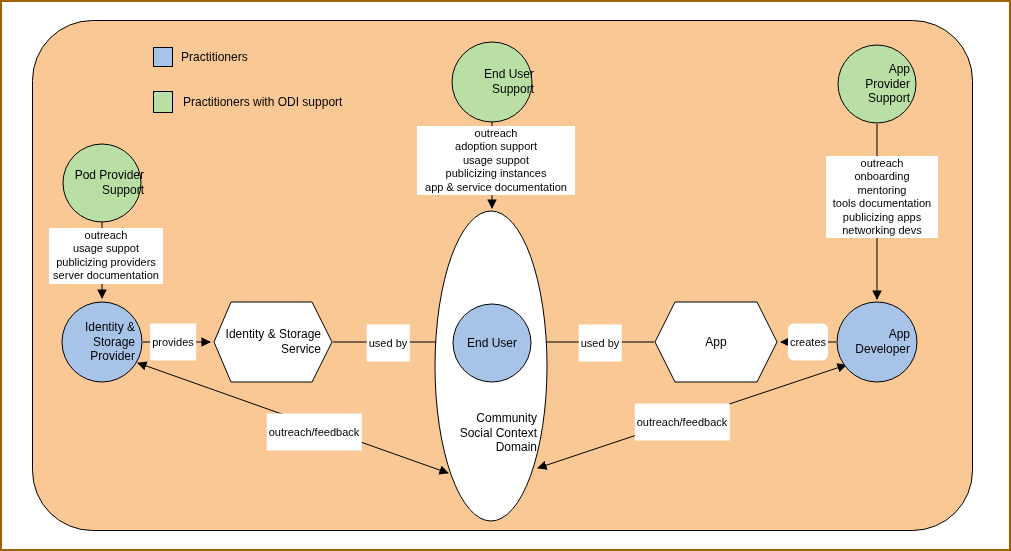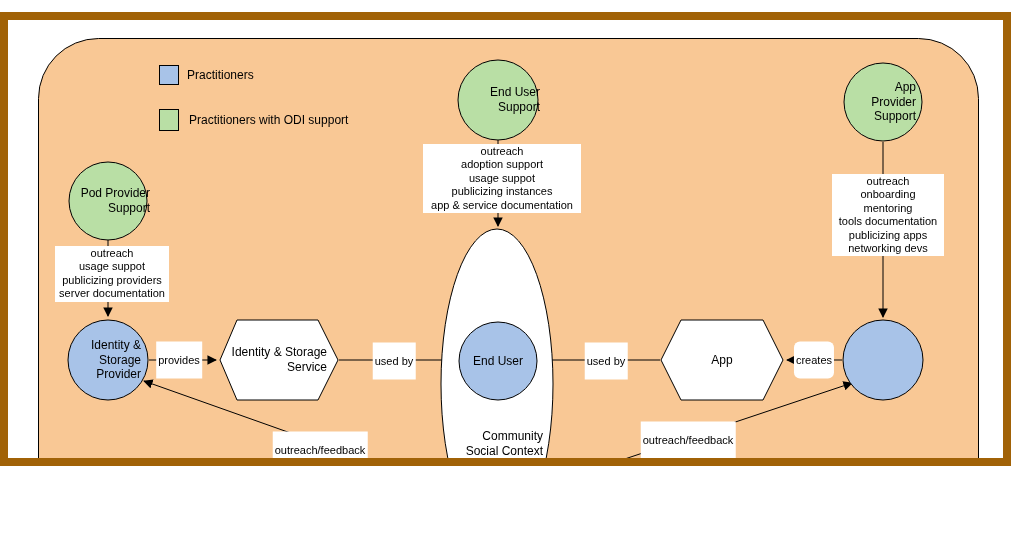--- a/index.html
+++ b/index.html
@@ -1,19 +1,19 @@
 <!DOCTYPE html>
 <html><head>
 <meta charset="utf-8">
 <style>
   html,body { margin:0; padding:0; background:#fff; }
   .canvas {
-    position:relative; width:1011px; height:454px;
-    background:#ffffff; border:8px solid #a16207; box-sizing:border-box;
-    font-family:"Liberation Sans", sans-serif; color:#000; overflow:hidden;margin-top:12px;
+    position:relative; width:1011px; height:551px;
+    background:#ffffff; border:2px solid #a16207; box-sizing:border-box;
+    font-family:"Liberation Sans", sans-serif; color:#000; overflow:hidden;
   }
   .shapes { position:absolute; left:0; top:0; width:1011px; height:551px; }
   .legend-swatch { position:absolute; width:20px; height:20px; border:1px solid #000; box-sizing:border-box; }
   .legend-label { position:absolute; font-size:12px; line-height:14px; }
   .node-label {
     position:absolute; display:flex; align-items:center; justify-content:center;
     text-align:right; font-size:12px; line-height:1.22;
   }
   .activity-box {
     position:absolute; background:#ffffff; font-size:11px; line-height:13.4px;
@@ -65,20 +65,21 @@
   <div class="legend-swatch" style="left: 151px; top: 45px; background: rgb(168, 195, 232);"></div>
   <div class="legend-label" style="left:179px; top:48px;">Practitioners</div>
   <div class="legend-swatch" style="left: 151px; top: 89px; height: 22px; background: rgb(185, 223, 165);"></div>
   <div class="legend-label" style="left:181px; top:93px;">Practitioners with ODI support</div>
 
   <div class="node-label" style="left:58px; top:143px; width:84px; height:76px;">Pod Provider Support</div>
   <div class="node-label" style="left:448px; top:42px; width:84px; height:76px;">End User Support</div>
   <div class="node-label" style="left:842px; top:44px; width:66px; height:76px;">App Provider Support</div>
   <div class="node-label" style="left:67px; top:302px; width:66px; height:76px;">Identity &amp; Storage Provider</div>
   <div class="node-label" style="left:448px; top:303px; width:84px; height:76px;">End User</div>
+  <div class="node-label" style="left:842px; top:302px; width:66px; height:76px;">App Developer</div>
   <div class="node-label" style="left:215px; top:302px; width:104px; height:76px;">Identity &amp; Storage Service</div>
   <div class="node-label" style="left:667px; top:302px; width:94px; height:76px;">App</div>
   <div class="node-label" style="left:443px; top:404px; width:92px; height:54px;">Community Social Context Domain</div>
 
   <div class="activity-box" style="left:47px; top:226px; width:106px;">outreach
 usage suppot
 publicizing providers
 server documentation</div>
   <div class="activity-box" style="left:415px; top:124px; width:150px;">outreach
 adoption support

